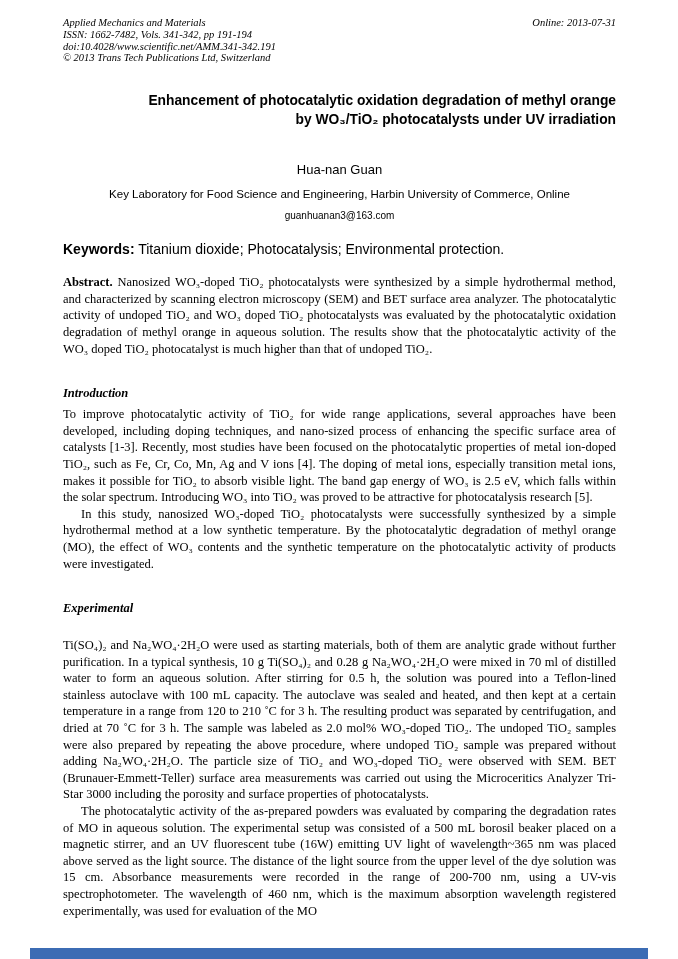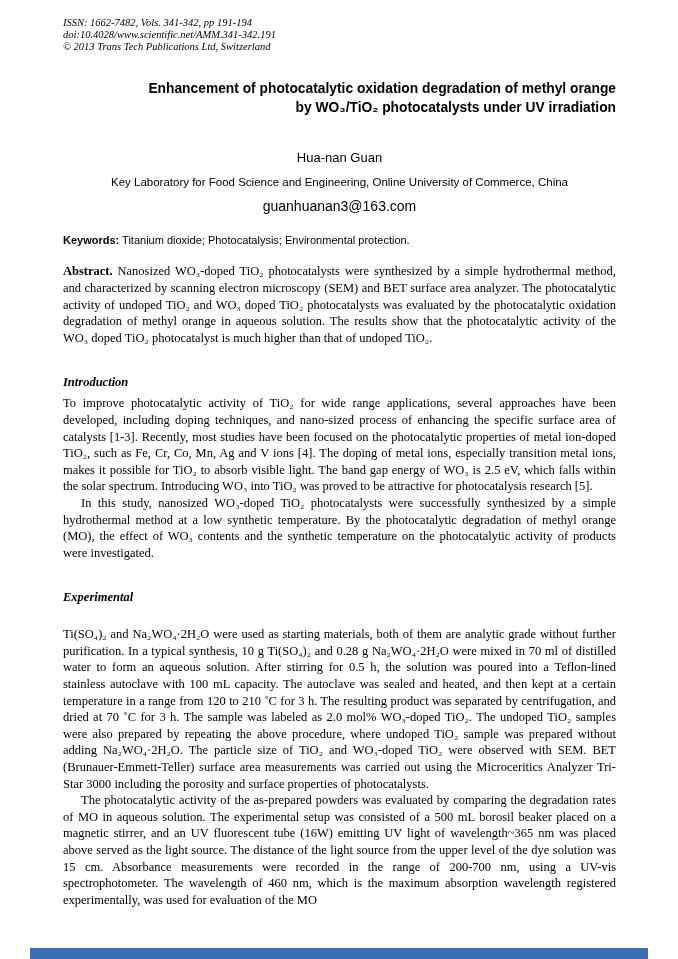--- a/index.html
+++ b/index.html
@@ -41,26 +41,26 @@
   .affiliation {
     margin-top: 11px;
     text-align: center;
     font-family: "Liberation Sans", sans-serif;
     font-size: 11.5px;
   }
   .email {
     margin-top: 10px;
     text-align: center;
     font-family: "Liberation Sans", sans-serif;
-    font-size: 14px;
+    font-size: 10px;
   }
   .keywords {
     margin-top: 20px;
     font-family: "Liberation Sans", sans-serif;
-    font-size: 11px;
+    font-size: 14px;
   }
   .kw-label { font-weight: bold; }
 
   .para {
     font-size: 12.5px;
     line-height: 16.6px;
     text-align: justify;
   }
   .abstract { margin-top: 17px; }
   .abs-label { font-weight: bold; }
@@ -86,32 +86,36 @@
     background: #3c6cb4;
   }
 </style>
 </head>
 <body>
 
 <div class="page">
   <div class="content">
 
     <div class="pdf-header">
+      <div class="header-row1">
+        <span>Applied Mechanics and Materials</span>
+        <span>Online: 2013-07-31</span>
+      </div>
       <div>ISSN: 1662-7482, Vols. 341-342, pp 191-194</div>
       <div>doi:10.4028/www.scientific.net/AMM.341-342.191</div>
       <div>© 2013 Trans Tech Publications Ltd, Switzerland</div>
     </div>
 
     <div class="title-block">
       <div>Enhancement of photocatalytic oxidation degradation of methyl orange</div>
       <div>by WO₃/TiO₂ photocatalysts under UV irradiation</div>
     </div>
 
     <div class="author">Hua-nan Guan</div>
-    <div class="affiliation">Key Laboratory for Food Science and Engineering, Online University of Commerce, China</div>
+    <div class="affiliation">Key Laboratory for Food Science and Engineering, Harbin University of Commerce, Online</div>
     <div class="email">guanhuanan3@163.com</div>
 
     <div class="keywords"><span class="kw-label">Keywords:</span><span> Titanium dioxide; Photocatalysis; Environmental protection.</span></div>
 
     <p class="para abstract"><span class="abs-label">Abstract.</span><span> Nanosized WO₃-doped TiO₂ photocatalysts were synthesized by a simple hydrothermal method, and characterized by scanning electron microscopy (SEM) and BET surface area analyzer. The photocatalytic activity of undoped TiO₂ and WO₃ doped TiO₂ photocatalysts was evaluated by the photocatalytic oxidation degradation of methyl orange in aqueous solution. The results show that the photocatalytic activity of the WO₃ doped TiO₂ photocatalyst is much higher than that of undoped TiO₂.</span></p>
 
     <h2 class="section-heading">Introduction</h2>
     <p class="para">To improve photocatalytic activity of TiO₂ for wide range applications, several approaches have been developed, including doping techniques, and nano-sized process of enhancing the specific surface area of catalysts [1-3]. Recently, most studies have been focused on the photocatalytic properties of metal ion-doped TiO₂, such as Fe, Cr, Co, Mn, Ag and V ions [4]. The doping of metal ions, especially transition metal ions, makes it possible for TiO₂ to absorb visible light. The band gap energy of WO₃ is 2.5 eV, which falls within the solar spectrum. Introducing WO₃ into TiO₂ was proved to be attractive for photocatalysis research [5].</p>
     <p class="para indent">In this study, nanosized WO₃-doped TiO₂ photocatalysts were successfully synthesized by a simple hydrothermal method at a low synthetic temperature. By the photocatalytic degradation of methyl orange (MO), the effect of WO₃ contents and the synthetic temperature on the photocatalytic activity of products were investigated.</p>
 

